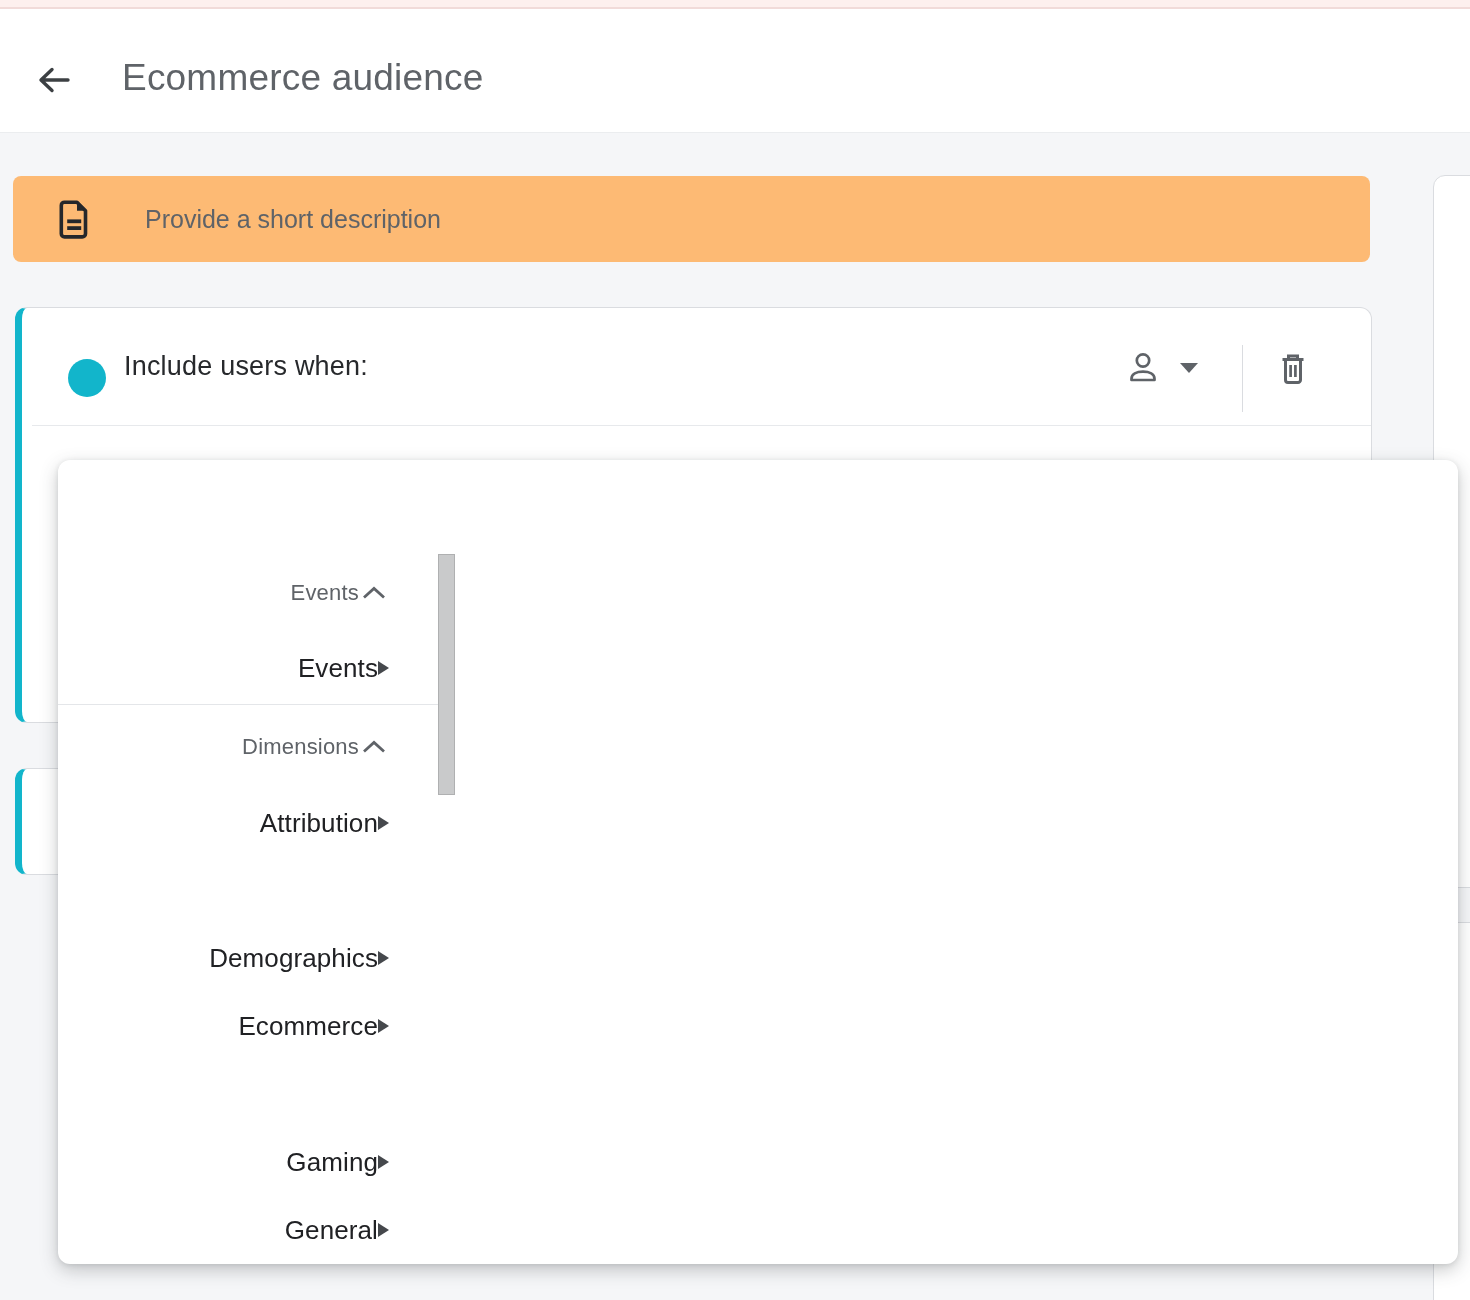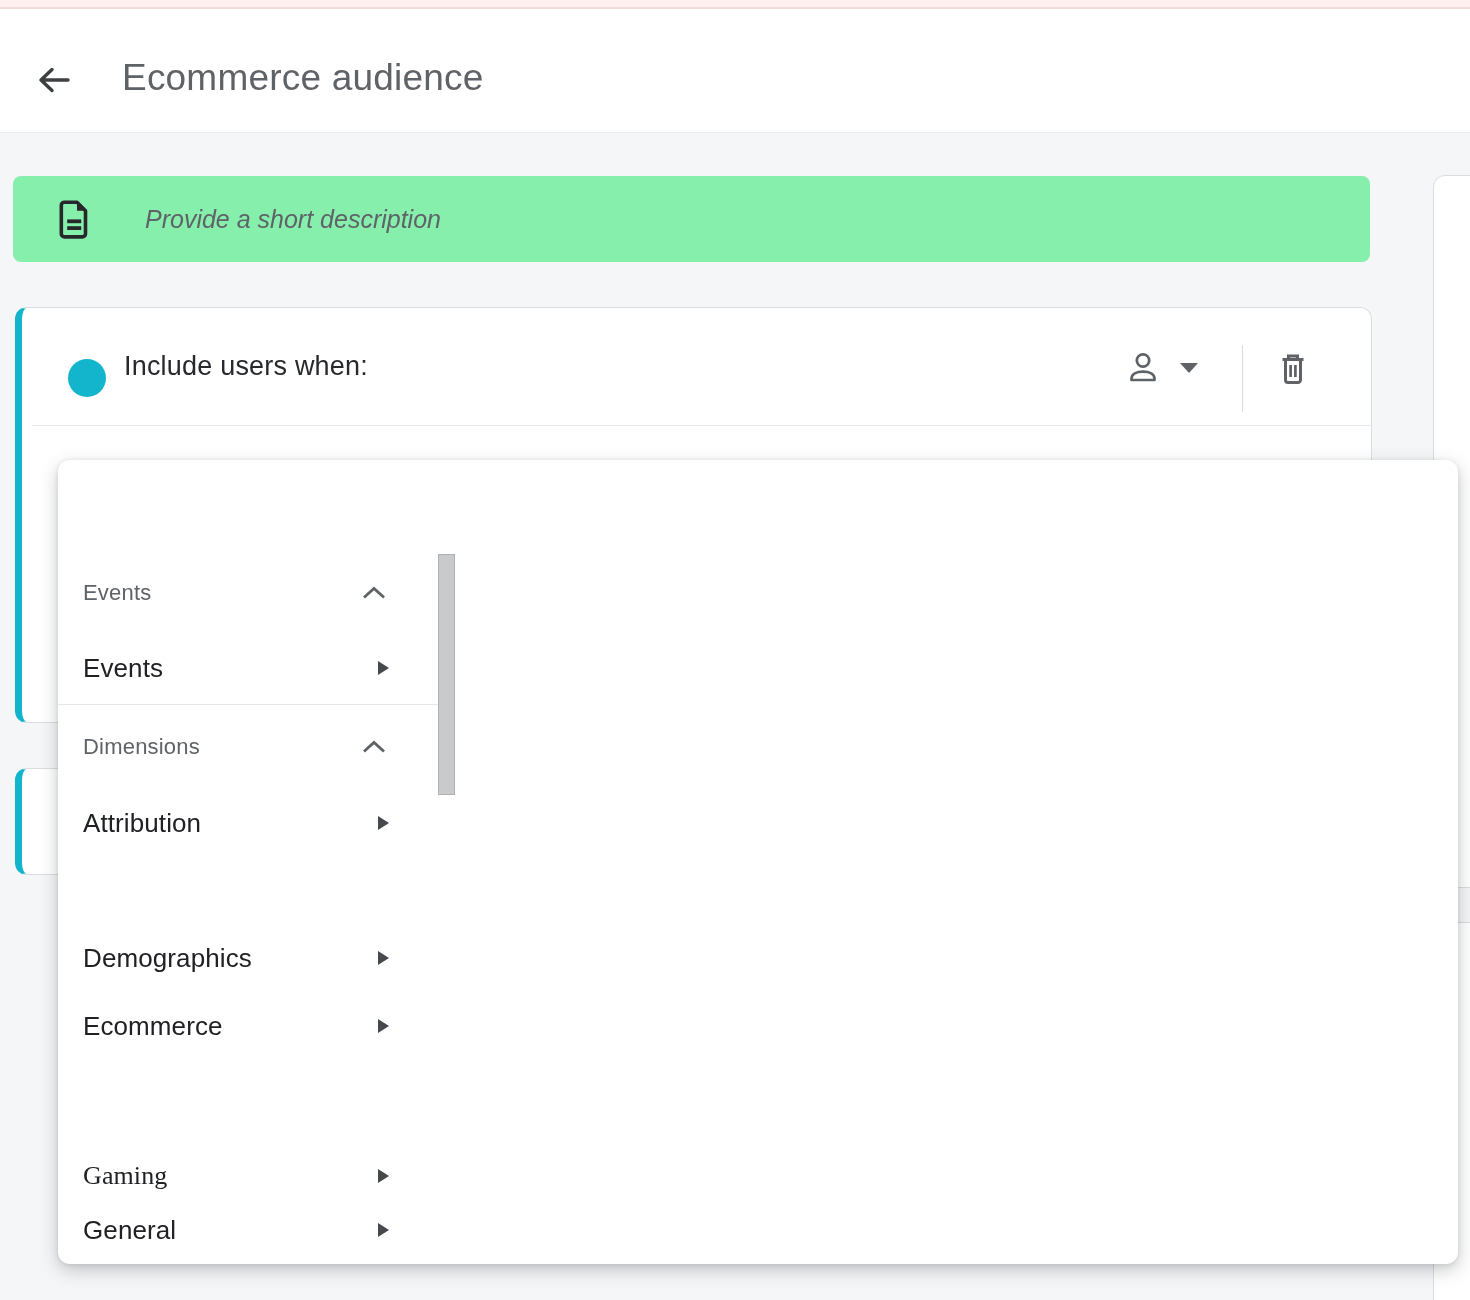--- a/index.html
+++ b/index.html
@@ -16,21 +16,21 @@
     background:var(--pagebg);
     font-family:"Liberation Sans", sans-serif;
   }
   
   .topstrip{position:absolute;left:0;top:0;width:1470px;height:7px;background:#fdf0ee;border-bottom:2px solid #f1dbd9;}
   
   .header{position:absolute;left:0;top:9px;width:1470px;height:123px;background:#ffffff;border-bottom:1px solid #ebedef;}
   .back-btn{position:absolute;left:34px;top:49px;width:44px;height:44px;background:none;border:none;padding:0;cursor:pointer;}
   .page-title{position:absolute;left:122px;top:47px;font-size:37px;line-height:44px;color:var(--gray);letter-spacing:.2px;white-space:nowrap;}
   
-  .desc-bar{position:absolute;left:13px;top:176px;width:1357px;height:86px;background:#86efac;border-radius:8px;cursor:text;font-style:italic;}
+  .desc-bar{position:absolute;left:13px;top:176px;width:1357px;height:86px;background:#fdba74;border-radius:8px;cursor:text;}
   .desc-icon{position:absolute;left:45px;top:23px;}
   .desc-ph{position:absolute;left:132px;top:0;height:86px;display:flex;align-items:center;font-size:25px;color:var(--gray);white-space:nowrap;}
   
   .right-card-a{position:absolute;left:1433px;top:175px;width:60px;height:713px;background:#fff;border:1px solid var(--border);border-radius:12px;box-sizing:border-box;}
   .right-card-b{position:absolute;left:1433px;top:922px;width:60px;height:395px;background:#fff;border:1px solid var(--border);border-radius:12px;box-sizing:border-box;}
   
   .include-card{position:absolute;left:15px;top:307px;width:1357px;height:416px;background:#fff;
     border:1px solid var(--border);border-left:7px solid var(--teal);border-radius:12px;box-sizing:border-box;}
   .include-header{position:absolute;left:10px;right:0;top:0;height:117px;border-bottom:1px solid var(--divider);}
   .scope-dot{position:absolute;left:36px;top:51px;width:38px;height:38px;border-radius:50%;background:var(--teal);}
@@ -47,21 +47,21 @@
   
   .picker{position:absolute;left:58px;top:460px;width:1400px;height:804px;background:#fff;border-radius:12px;
     box-shadow:0 6px 18px rgba(60,64,67,.28),0 1px 5px rgba(60,64,67,.12);}
   .search-row{position:absolute;left:0;top:0;width:100%;height:93px;border-bottom:1px solid #e3e5e8;box-sizing:border-box;}
   .search-icon{position:absolute;left:38px;top:29px;}
   .text-caret{position:absolute;left:119px;top:27px;width:2px;height:38px;background:#202124;}
   .search-input{position:absolute;left:123px;top:1px;width:900px;height:90px;border:none;outline:none;background:transparent;
     font-family:"Liberation Sans", sans-serif;font-size:25px;color:var(--ink);padding:0;}
   .search-input::placeholder{color:var(--gray);opacity:1;}
   .scroll-thumb{position:absolute;left:380px;top:94px;width:17px;height:241px;background:#c9cacb;border:1px solid #afb0b1;box-sizing:border-box;cursor:pointer;}
-  .prow{position:absolute;left:0;width:355px;height:56px;display:flex;align-items:center;justify-content:space-between;
+  .prow{position:absolute;left:0;width:355px;height:56px;display:flex;align-items:center;justify-content:flex-end;
     padding:0 24px 0 25px;box-sizing:border-box;background:none;border:none;text-align:left;cursor:pointer;font-family:"Liberation Sans", sans-serif;}
   .sec-label{font-size:22px;color:var(--gray);letter-spacing:.2px;}
   .item-label{font-size:26px;color:var(--ink);letter-spacing:.1px;}
   .tri-right{width:0;height:0;border-left:11px solid #45484c;border-top:7.5px solid transparent;border-bottom:7.5px solid transparent;}
   .list-divider{position:absolute;left:0;top:244px;width:380px;height:1px;background:#e4e6e9;}
   svg{display:block;}
 </style>
 </head>
 <body>
 
@@ -155,21 +155,21 @@
     <span class="tri-right"></span>
   </button>
   <button class="prow" style="top:470px;">
     <span class="item-label">Demographics</span>
     <span class="tri-right"></span>
   </button>
   <button class="prow" style="top:538px;">
     <span class="item-label">Ecommerce</span>
     <span class="tri-right"></span>
   </button>
-  <button class="prow" style="top:688px;font-family:Liberation Serif, serif;">
+  <button class="prow" style="top:674px;">
     <span class="item-label">Gaming</span>
     <span class="tri-right"></span>
   </button>
   <button class="prow" style="top:742px;">
     <span class="item-label">General</span>
     <span class="tri-right"></span>
   </button>
 </div>
 
 </body></html>

